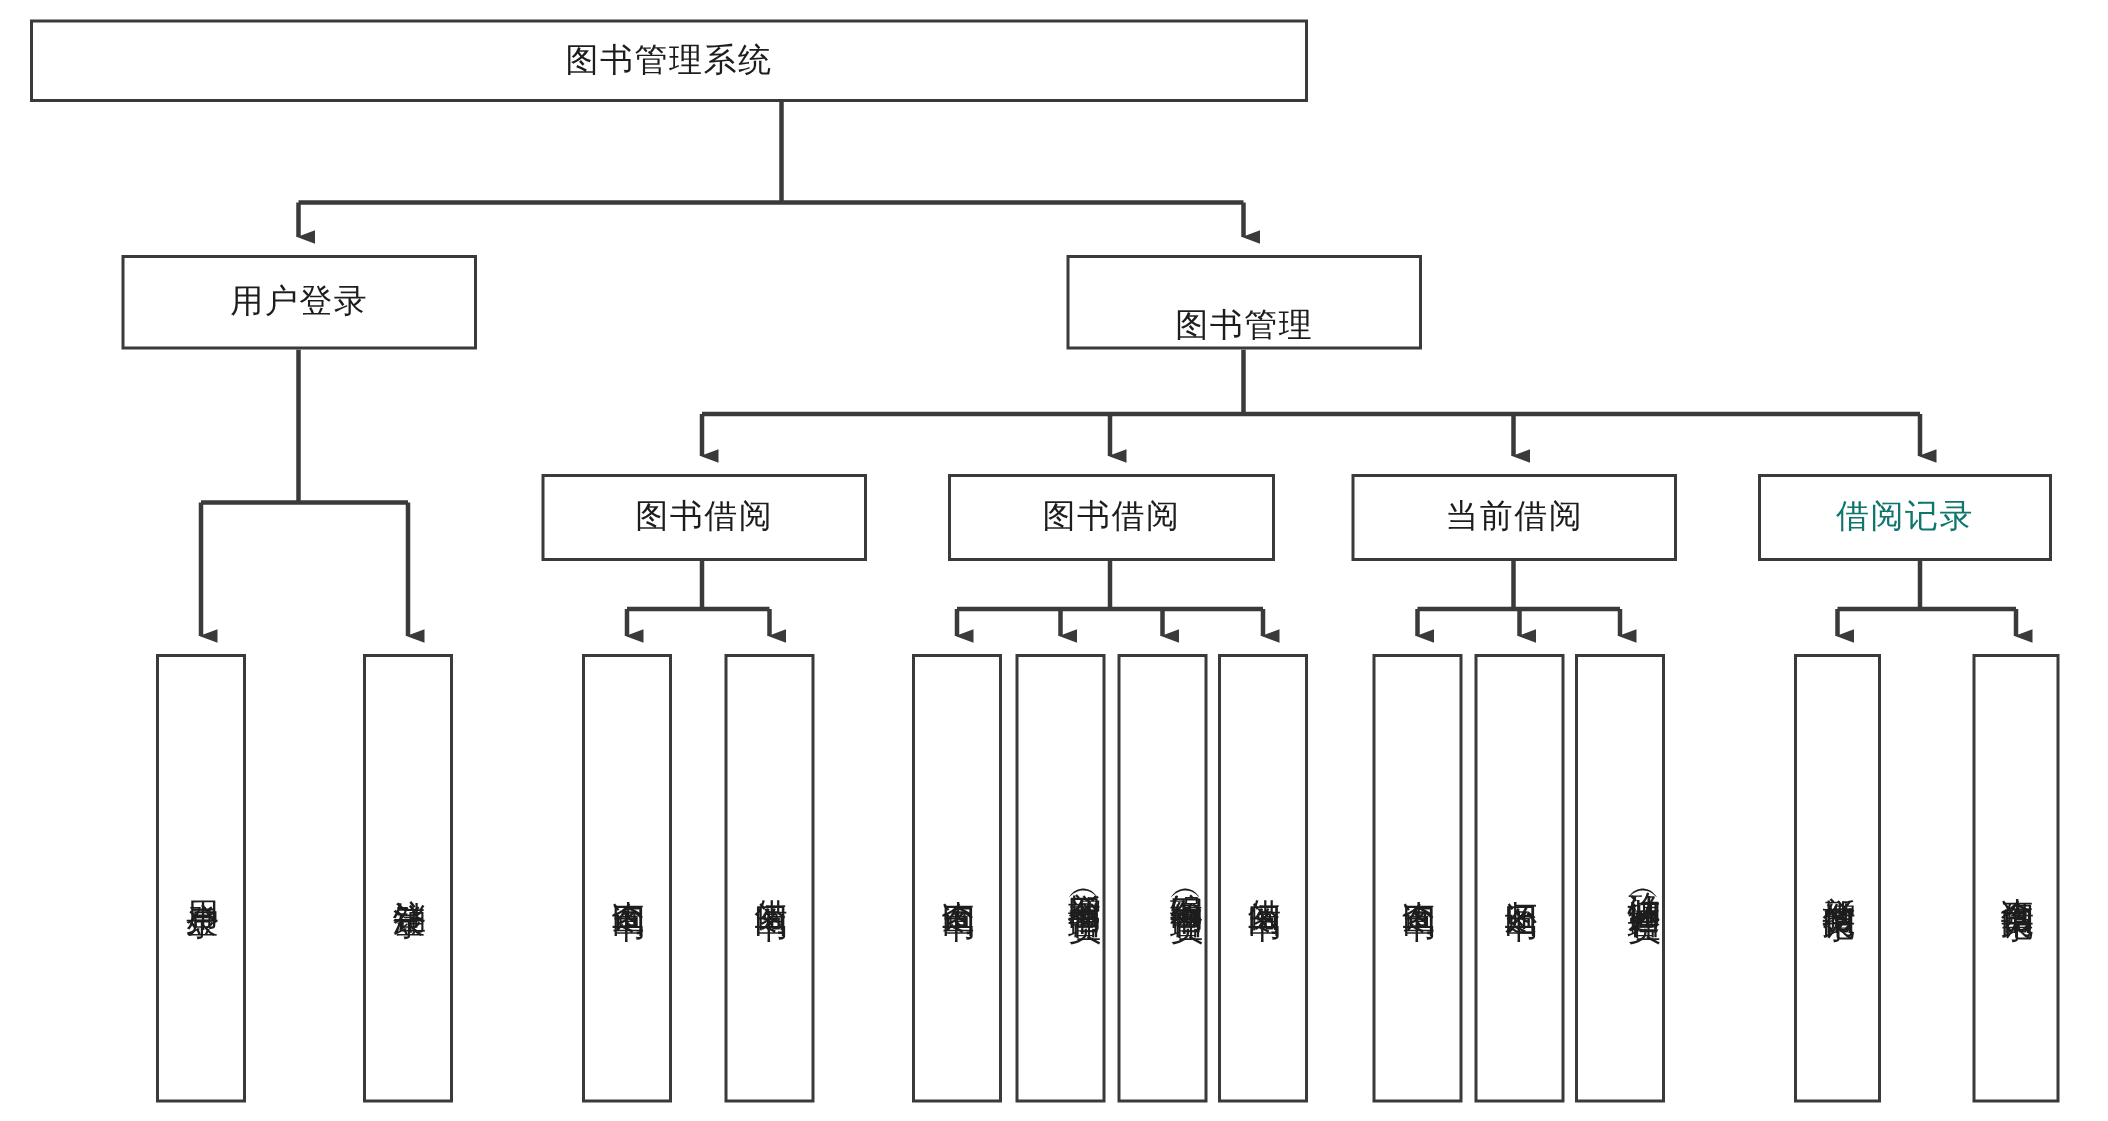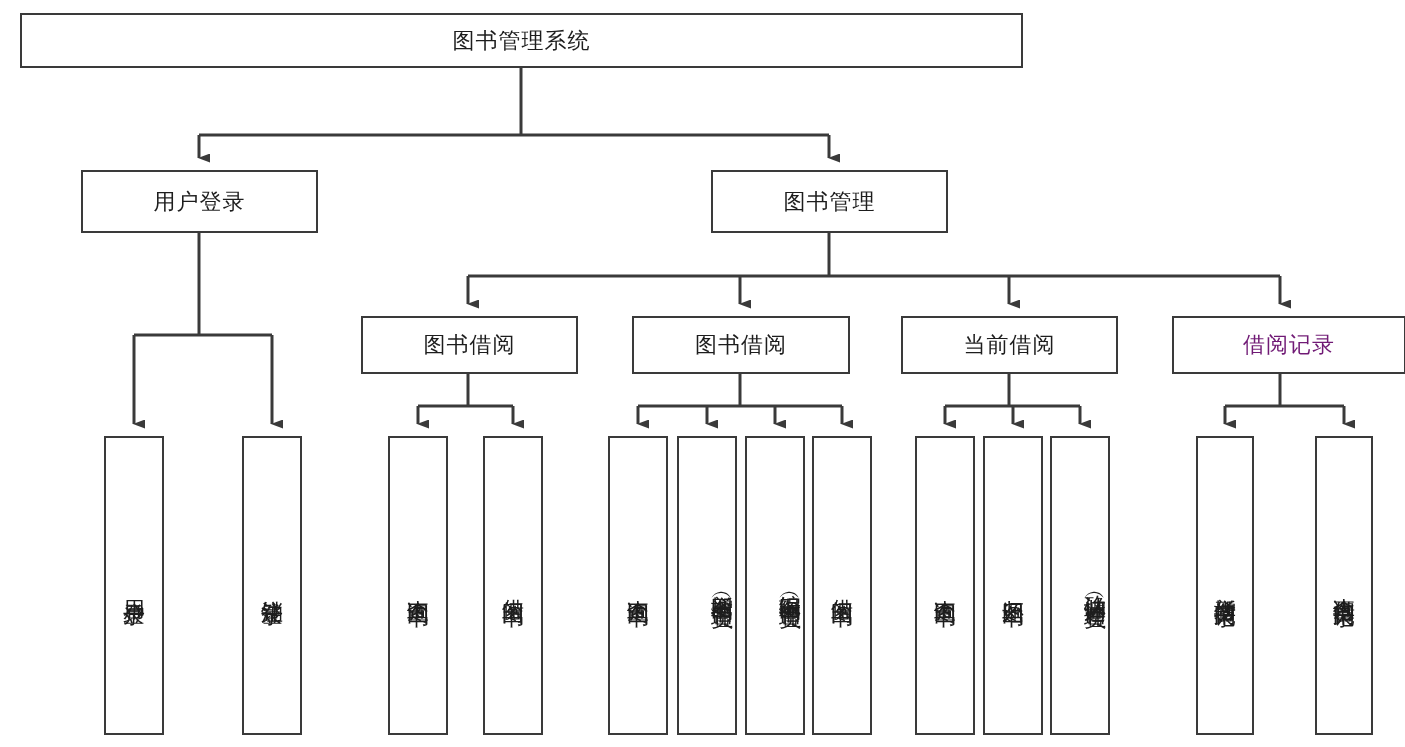--- a/index.html
+++ b/index.html
@@ -73,39 +73,39 @@
         <line x1="1013" y1="406" x2="1013" y2="424" stroke="#3a3a3a" stroke-width="3" marker-end="url(#arrowhead)"></line>
         <line x1="1080" y1="406" x2="1080" y2="424" stroke="#3a3a3a" stroke-width="3" marker-end="url(#arrowhead)"></line>
         <line x1="1280" y1="374" x2="1280" y2="406" stroke="#3a3a3a" stroke-width="3"></line>
         <line x1="1225" y1="406" x2="1344" y2="406" stroke="#3a3a3a" stroke-width="3"></line>
         <line x1="1225" y1="406" x2="1225" y2="424" stroke="#3a3a3a" stroke-width="3" marker-end="url(#arrowhead)"></line>
         <line x1="1344" y1="406" x2="1344" y2="424" stroke="#3a3a3a" stroke-width="3" marker-end="url(#arrowhead)"></line>
       </g>
   </svg>
 
   <div id="node-layer">
-      <div class="node-box horiz" style="left: 20px; top: 13px; width: 1003px; height: 55px; border-color: rgb(58, 58, 58); background: rgb(255, 255, 255); color: rgb(29, 29, 29);">
+      <div class="node-box horiz" style="left: 20px; top: 13px; width: 852px; height: 55px; border-color: rgb(58, 58, 58); background: rgb(255, 255, 255); color: rgb(29, 29, 29);">
         <span class="node-label">图书管理系统</span>
       </div>
       <div class="node-box horiz" style="left: 81px; top: 170px; width: 237px; height: 63px; border-color: rgb(58, 58, 58); background: rgb(255, 255, 255); color: rgb(29, 29, 29);">
         <span class="node-label">用户登录</span>
       </div>
-      <div class="node-box horiz" style="left: 711px; top: 170px; width: 237px; height: 63px; border-color: rgb(58, 58, 58); background: rgb(255, 255, 255); color: rgb(29, 29, 29);">
+      <div class="node-box horiz" style="left: 711px; top: 170px; width: 237px; height: 63px; border-color: rgb(58, 58, 58); background: rgb(255, 255, 255); color: rgb(29, 29, 29); align-items: flex-end;">
         <span class="node-label">图书管理</span>
       </div>
       <div class="node-box horiz" style="left: 361px; top: 316px; width: 217px; height: 58px; border-color: rgb(58, 58, 58); background: rgb(255, 255, 255); color: rgb(29, 29, 29);">
         <span class="node-label">图书借阅</span>
       </div>
       <div class="node-box horiz" style="left: 632px; top: 316px; width: 218px; height: 58px; border-color: rgb(58, 58, 58); background: rgb(255, 255, 255); color: rgb(29, 29, 29); text-align: right;">
         <span class="node-label">图书借阅</span>
       </div>
       <div class="node-box horiz" style="left: 901px; top: 316px; width: 217px; height: 58px; border-color: rgb(58, 58, 58); background: rgb(255, 255, 255); color: rgb(29, 29, 29);">
         <span class="node-label">当前借阅</span>
       </div>
-      <div class="node-box horiz" style="left: 1172px; top: 316px; width: 234px; height: 58px; border-color: rgb(58, 58, 58); background: rgb(255, 255, 255); color: #701a75;">
+      <div class="node-box horiz" style="left: 1172px; top: 316px; width: 196px; height: 58px; border-color: rgb(58, 58, 58); background: rgb(255, 255, 255); color: #0f766e;">
         <span class="node-label">借阅记录</span>
       </div>
       <div class="node-box vert" style="left: 104px; top: 436px; width: 60px; height: 299px; border-color: rgb(58, 58, 58); background: rgb(255, 255, 255); color: rgb(29, 29, 29);">
         <span class="node-label">用户登录</span>
       </div>
       <div class="node-box vert" style="left: 242px; top: 436px; width: 60px; height: 299px; border-color: rgb(58, 58, 58); background: rgb(255, 255, 255); color: rgb(29, 29, 29);">
         <span class="node-label">注销登录</span>
       </div>
       <div class="node-box vert" style="left: 388px; top: 436px; width: 60px; height: 299px; border-color: rgb(58, 58, 58); background: rgb(255, 255, 255); color: rgb(29, 29, 29);">
         <span class="node-label">查询图书</span>

